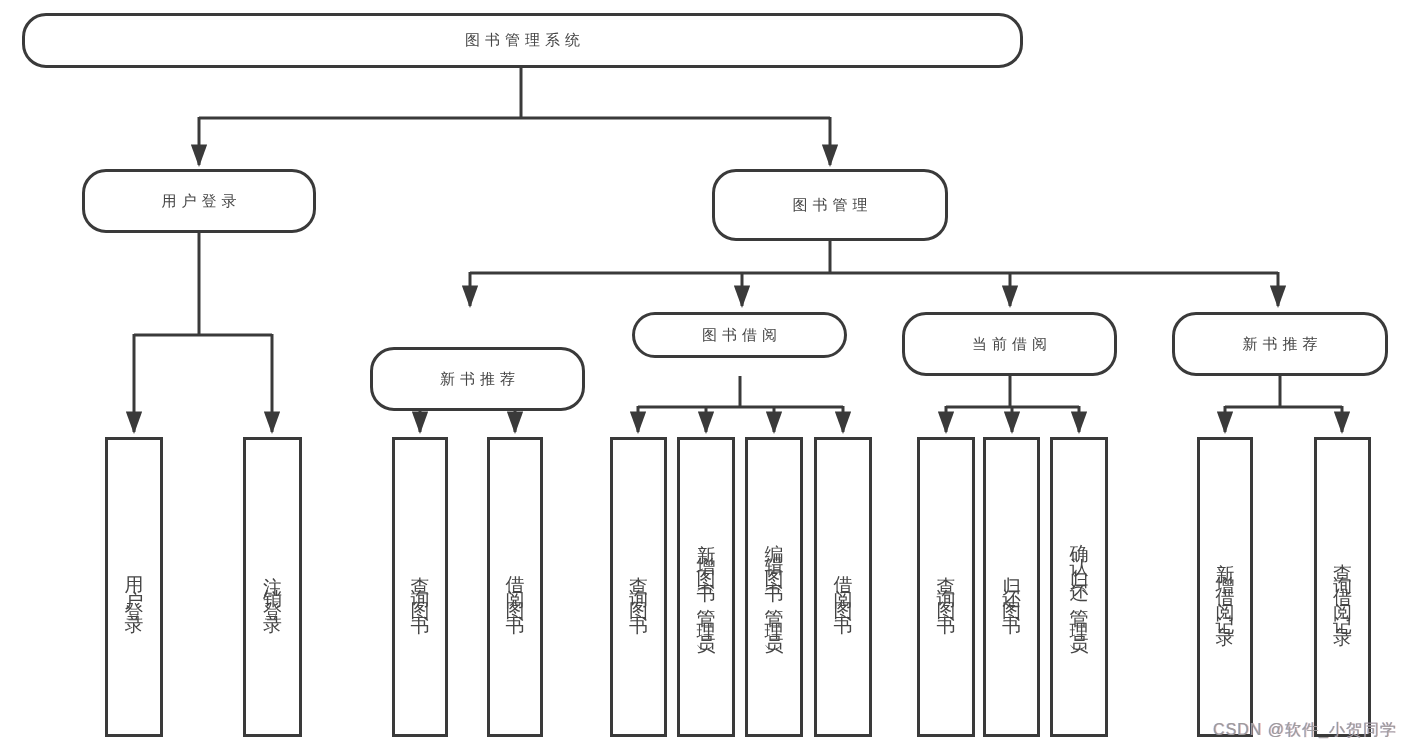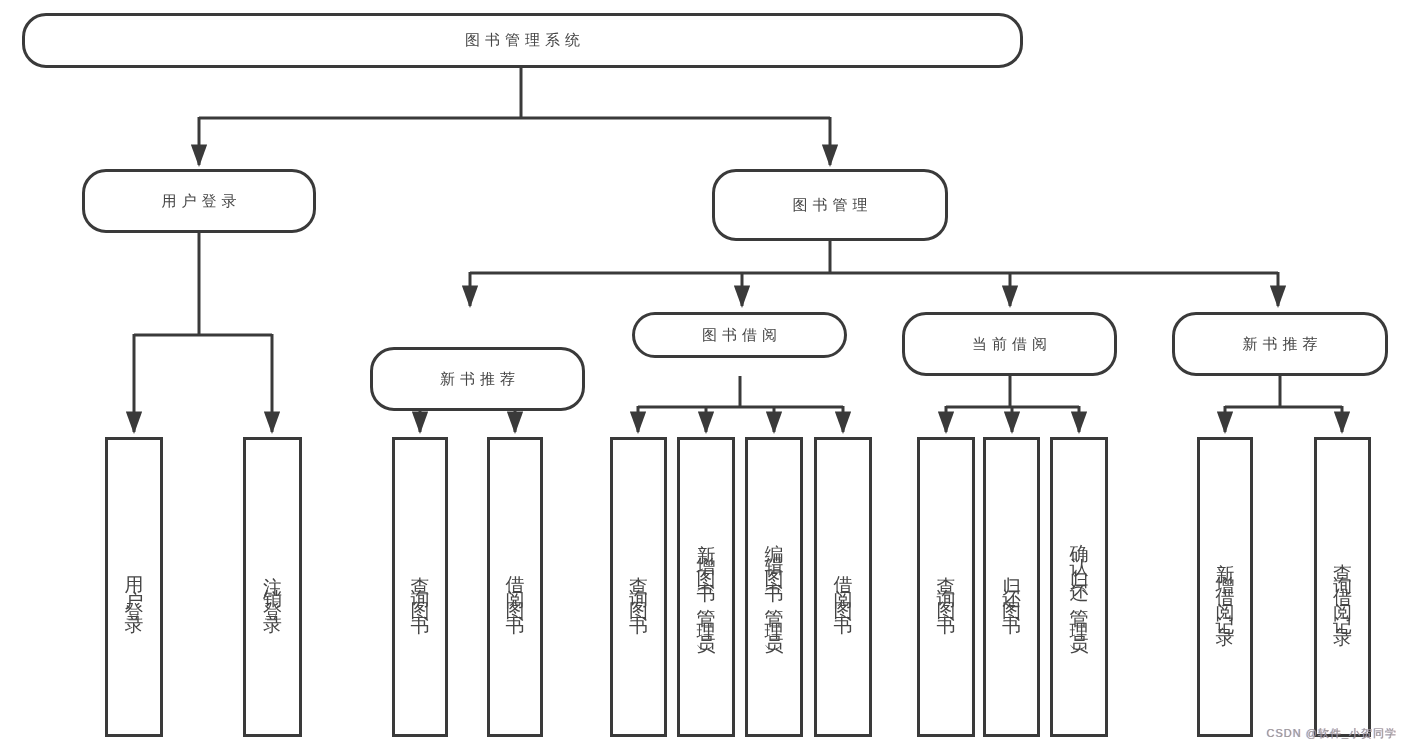--- a/index.html
+++ b/index.html
@@ -31,21 +31,21 @@
     font-size: 19px;
     line-height: 1.05;
     letter-spacing: 13px;
     color: #454545;
     white-space: nowrap;
   }
   #watermark {
     position: absolute;
     right: 8px;
     bottom: 6px;
-    font-size: 11px;
+    font-size: 16px;
     color: #9c9c9c;
     letter-spacing: 1px;
     text-shadow: 0.6px 0 0 rgba(200,120,120,0.45), -0.6px 0 0 rgba(120,140,220,0.45);
   }
 </style>
 </head>
 <body>
 
 <div id="canvas">
 

